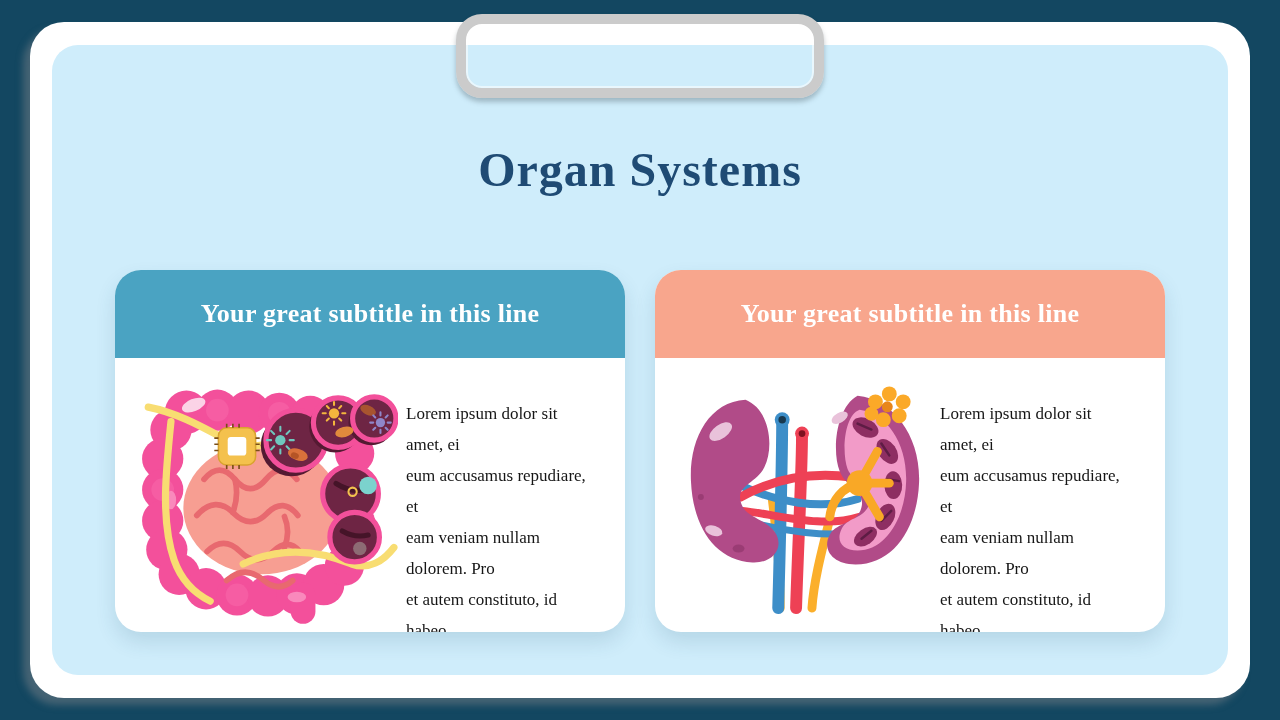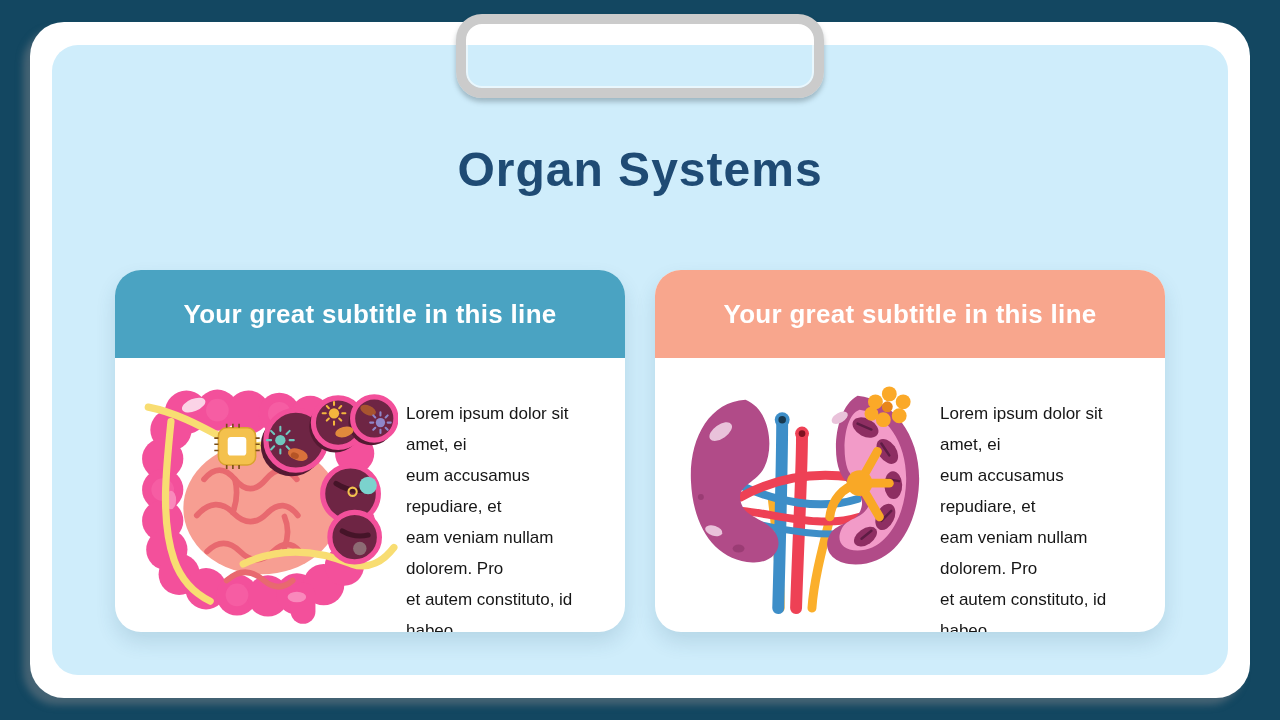--- a/index.html
+++ b/index.html
@@ -1,17 +1,17 @@
 <!DOCTYPE html>
 <html><head>
 <meta charset="utf-8">
 <style>
   html,body{margin:0;padding:0;background:#134761;}
   .stage{position:relative;width:1280px;height:720px;overflow:hidden;
-         font-family:Liberation Sans, sans-serif;background:#134761;}
+         font-family:Liberation Serif, serif;background:#134761;}
 
   .frame{position:absolute;left:30px;top:22px;width:1220px;height:676px;
          background:#ffffff;border-radius:34px;
          box-shadow:-7px 7px 7px rgba(110,122,132,.55);}
   .panel{position:absolute;left:22px;top:23px;width:1176px;height:630px;
          background:#CFEDFB;border-radius:26px;}
 
   .clip{position:absolute;left:456px;top:14px;width:368px;height:84px;
         box-sizing:border-box;border:10px solid #cbcbcb;border-radius:26px;
         background:transparent;z-index:6;

